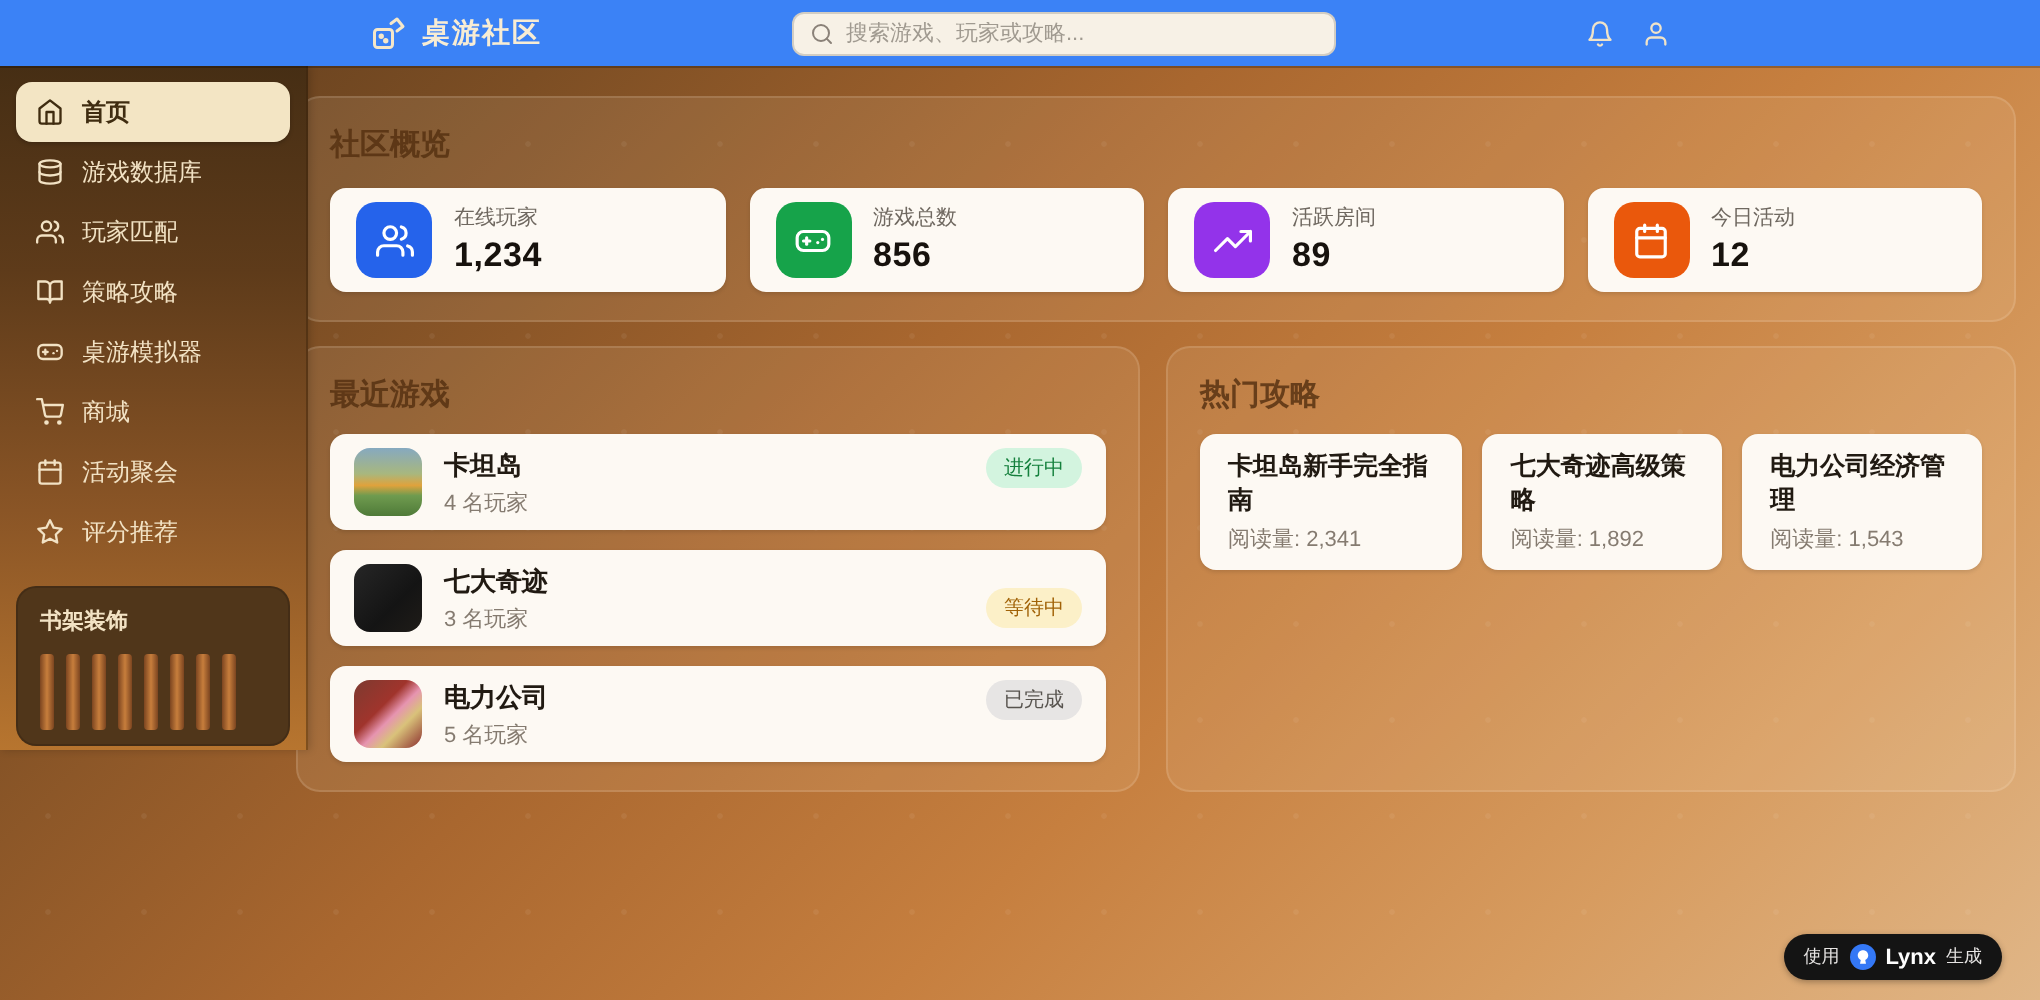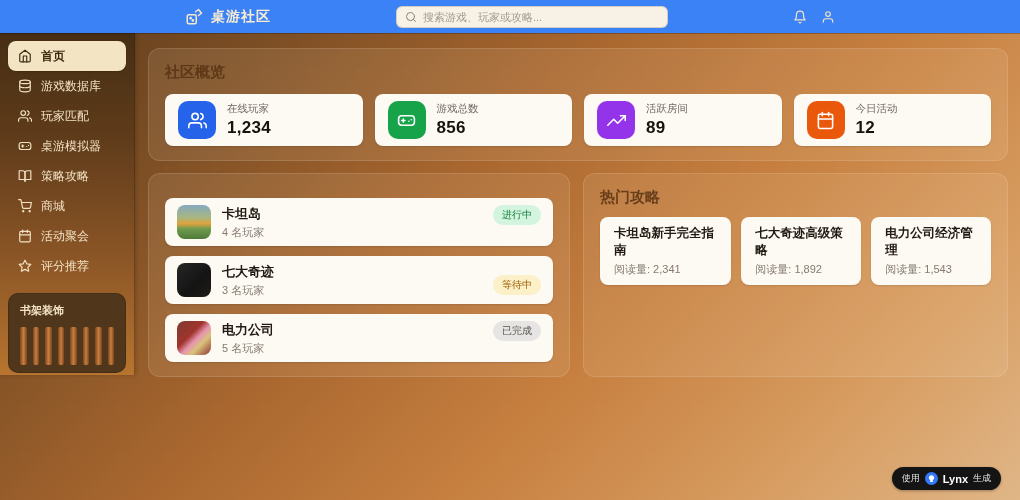--- a/index.html
+++ b/index.html
@@ -35,21 +35,21 @@
     border:none; outline:none; background:transparent; width:100%;
     font-size:11px; color:#44403c; font-family:inherit;
   }
   .search-box input::placeholder{ color:#a09a90; }
   .header-icons{ display:flex; align-items:center; gap:14px; color:#f0e3c8; }
   .header-icons .hicon{ width:14px; height:14px; cursor:pointer; display:flex; }
   .header-icons svg{ width:14px; height:14px; }
 
   
   .sidebar{
-    position:absolute; top:33px; left:0; width:135px; height:342px;
+    position:absolute; top:33px; left:0; width:154px; height:342px;
     background:linear-gradient(180deg,#462e14 0%,#5e3b1a 30%,#8a5526 65%,#b7752f 100%);
     border-right:1px solid rgba(60,35,12,0.45);
     box-shadow:1px 0 4px rgba(0,0,0,0.18);
     padding:8px; z-index:4;
   }
   .nav-item{
     display:flex; align-items:center; gap:9px; height:30px; padding:0 10px;
     border-radius:8px; color:#f2e2c4; font-size:12px; cursor:pointer; margin-bottom:0;
   }
   .nav-item svg{ width:14px; height:14px; flex:none; }
@@ -199,34 +199,34 @@
     <svg viewBox="0 0 24 24" fill="none" stroke="currentColor" stroke-width="2" stroke-linecap="round" stroke-linejoin="round">
       <path d="M17 21v-2a4 4 0 0 0-4-4H5a4 4 0 0 0-4 4v2"></path>
         <circle cx="9" cy="7" r="4"></circle>
         <path d="M23 21v-2a4 4 0 0 0-3-3.87"></path>
         <path d="M16 3.13a4 4 0 0 1 0 7.75"></path>
     </svg>
     <span>玩家匹配</span>
   </div>
   <div class="nav-item">
     <svg viewBox="0 0 24 24" fill="none" stroke="currentColor" stroke-width="2" stroke-linecap="round" stroke-linejoin="round">
+      <path d="M2 3h6a4 4 0 0 1 4 4v14a3 3 0 0 0-3-3H2z"></path>
+        <path d="M22 3h-6a4 4 0 0 0-4 4v14a3 3 0 0 1 3-3h7z"></path>
+    </svg>
+    <span>策略攻略</span>
+  </div>
+  <div class="nav-item">
+    <svg viewBox="0 0 24 24" fill="none" stroke="currentColor" stroke-width="2" stroke-linecap="round" stroke-linejoin="round">
       <line x1="6" y1="12" x2="10" y2="12"></line>
         <line x1="8" y1="10" x2="8" y2="14"></line>
         <line x1="15" y1="13" x2="15.01" y2="13"></line>
         <line x1="18" y1="11" x2="18.01" y2="11"></line>
       <rect x="2" y="6" width="20" height="12" rx="4"></rect>
     </svg>
     <span>桌游模拟器</span>
-  </div>
-  <div class="nav-item">
-    <svg viewBox="0 0 24 24" fill="none" stroke="currentColor" stroke-width="2" stroke-linecap="round" stroke-linejoin="round">
-      <path d="M2 3h6a4 4 0 0 1 4 4v14a3 3 0 0 0-3-3H2z"></path>
-        <path d="M22 3h-6a4 4 0 0 0-4 4v14a3 3 0 0 1 3-3h7z"></path>
-    </svg>
-    <span>策略攻略</span>
   </div>
   <div class="nav-item">
     <svg viewBox="0 0 24 24" fill="none" stroke="currentColor" stroke-width="2" stroke-linecap="round" stroke-linejoin="round">
       <circle cx="9" cy="21" r="1"></circle>
         <circle cx="20" cy="21" r="1"></circle>
         <path d="M1 1h4l2.68 13.39a2 2 0 0 0 2 1.61h9.72a2 2 0 0 0 2-1.61L23 6H6"></path>
     </svg>
     <span>商城</span>
   </div>
   <div class="nav-item">
@@ -319,20 +319,21 @@
           <div class="stat-label">今日活动</div>
           <div class="stat-value">12</div>
         </div>
       </div>
     </div>
   </div>
 
   <div class="lower-row">
 
     <div class="panel panel-games">
+      <div class="section-title">最近游戏</div>
       <div class="game-list">
         <div class="game-card">
           <div class="thumb thumb-catan"></div>
           <div>
             <div class="game-name">卡坦岛</div>
             <div class="game-players">4 名玩家</div>
           </div>
           <span class="badge badge-green">进行中</span>
         </div>
         <div class="game-card">

